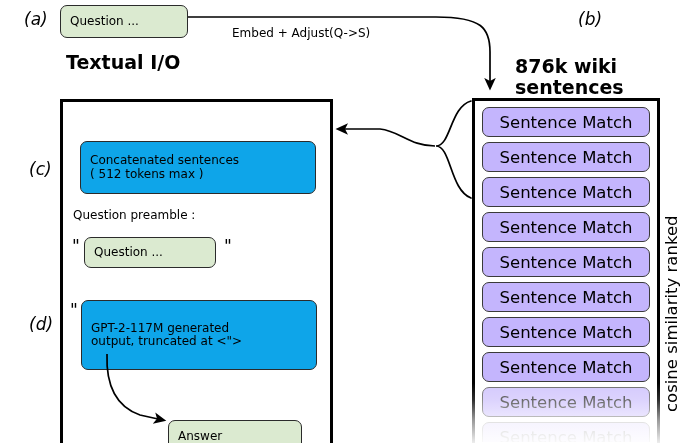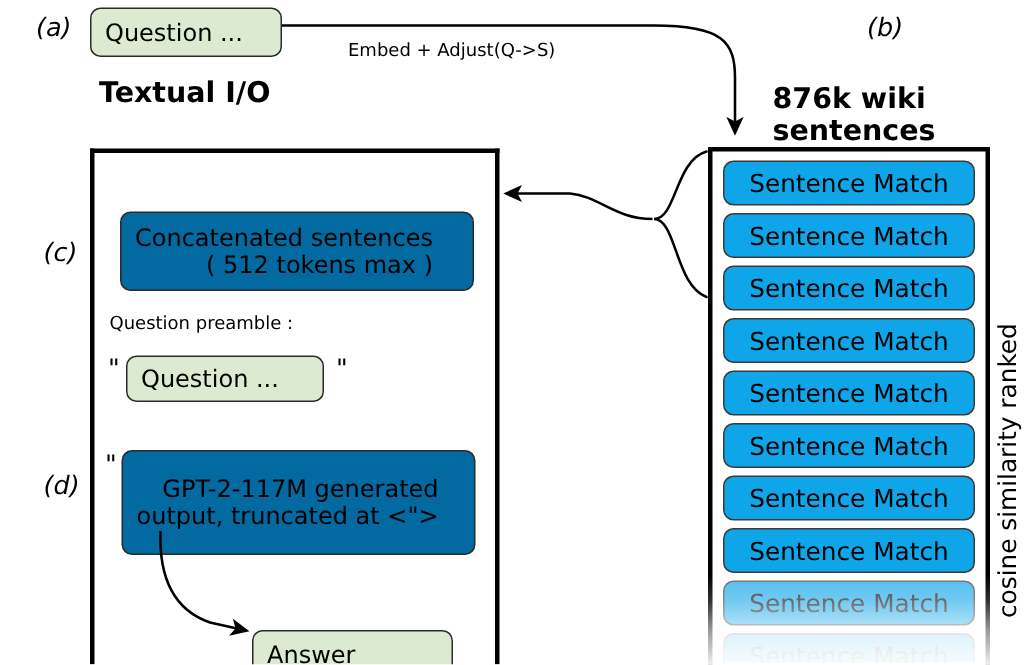--- a/index.html
+++ b/index.html
@@ -22,28 +22,27 @@
 
   
   .node {
     box-sizing: border-box;
     border: 1.6px solid #222222;
     border-radius: 7px;
     display: flex;
     align-items: center;
     justify-content: flex-start;
     padding: 0 9px;
-    font-size: 16px;
+    font-size: 12px;
     line-height: 1.12;
     white-space: pre-line;
     color: #000000;
-    text-align: right;
   }
   .node.green { background: #dbead0; border-color: #2b2b2b; }
-  .node.blue  { background: #0369a1; border-color: #2b2b2b; }
+  .node.blue  { background: #0ea5e9; border-color: #2b2b2b; }
 
   
   .frame {
     box-sizing: border-box;
     border: 3.2px solid #000000;
     background: transparent;
   }
 
   
   .italic-label {
@@ -83,21 +82,21 @@
     gap: 5px;
     padding: 6px 7px 0 7px;
     overflow: hidden;
   }
   .sentence-item {
     box-sizing: border-box;
     height: 30px;
     flex: 0 0 30px;
     border: 1.5px solid #3a3a3a;
     border-radius: 7px;
-    background: #0ea5e9;
+    background: #c4b5fd;
     display: flex;
     align-items: center;
     justify-content: center;
     font-size: 16.5px;
     color: #000;
   }
   
   #fade-overlay {
     pointer-events: none;
     background: linear-gradient(to bottom,

